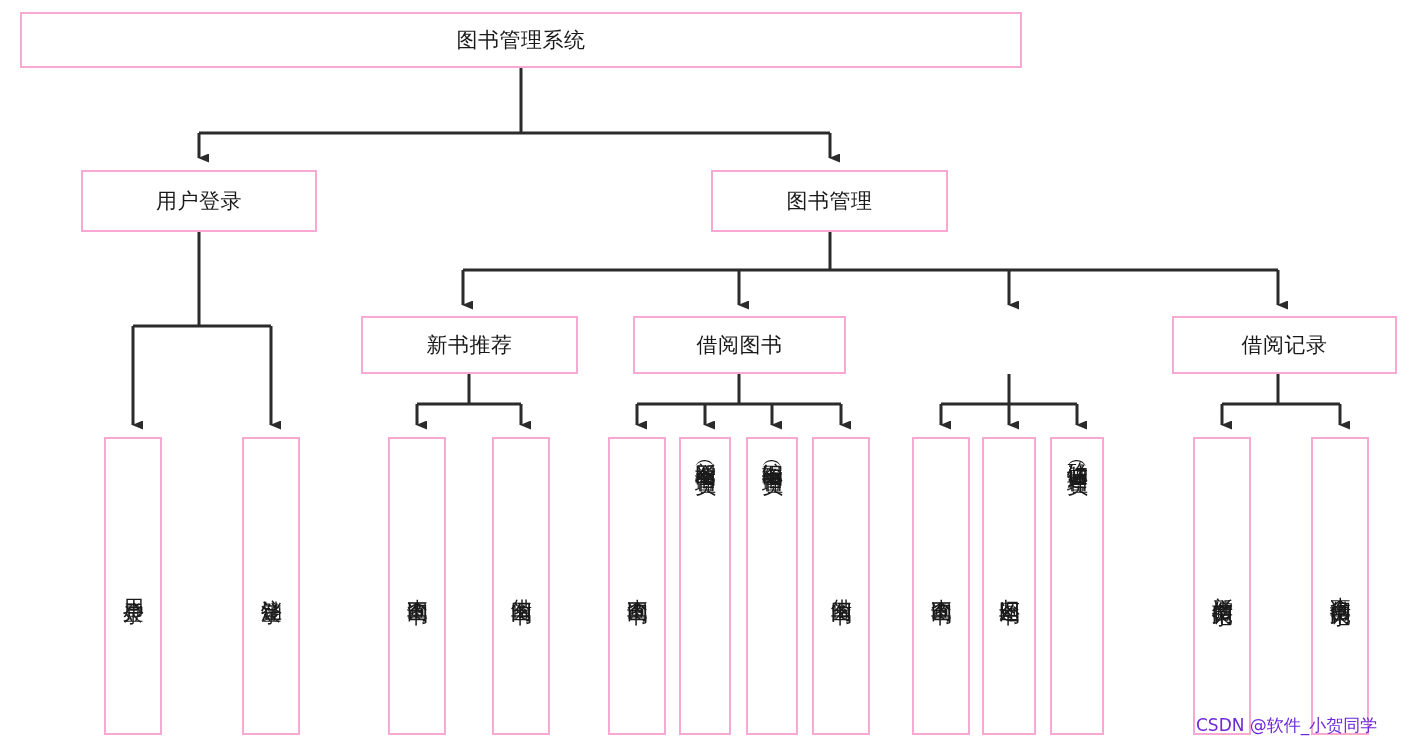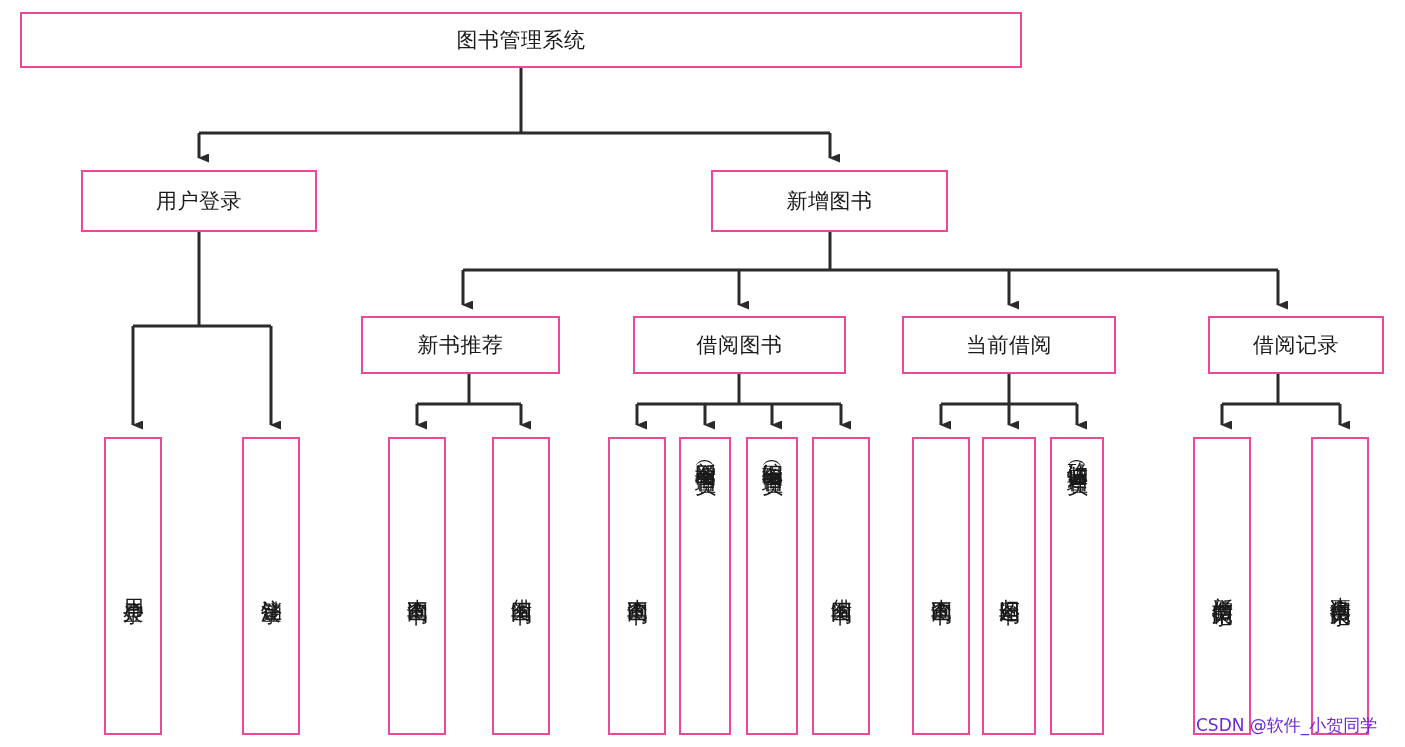--- a/index.html
+++ b/index.html
@@ -23,21 +23,21 @@
     left: 0;
     top: 0;
     width: 1405px;
     height: 747px;
     pointer-events: none;
   }
   .node {
     position: absolute;
     box-sizing: border-box;
     background: #ffffff;
-    border: 2px solid #ec4899;
+    border: 2px solid #f9a8d4;
     display: flex;
     align-items: center;
     justify-content: center;
     z-index: 2;
   }
   .node-label {
     color: #1a1a1a;
     font-size: 21px;
     line-height: 1.25;
     letter-spacing: 0.5px;
@@ -131,33 +131,30 @@
   </svg>
 
   <div class="node" style="left:20px; top:12px; width:1002px; height:56px;">
     <span class="node-label">图书管理系统</span>
   </div>
 
   <div class="node" style="left:81px; top:170px; width:236px; height:62px;">
     <span class="node-label">用户登录</span>
   </div>
   <div class="node" style="left:711px; top:170px; width:237px; height:62px;">
-    <span class="node-label">新增图书</span>
-  </div>
-
-  <div class="node" style="left:361px; top:316px; width:199px; height:58px;">
+    <span class="node-label">图书管理</span>
+  </div>
+
+  <div class="node" style="left:361px; top:316px; width:217px; height:58px;">
     <span class="node-label">新书推荐</span>
   </div>
   <div class="node" style="left:633px; top:316px; width:213px; height:58px;">
     <span class="node-label">借阅图书</span>
   </div>
-  <div class="node" style="left:902px; top:316px; width:214px; height:58px;">
-    <span class="node-label">当前借阅</span>
-  </div>
-  <div class="node" style="left:1208px; top:316px; width:176px; height:58px;">
+  <div class="node" style="left:1172px; top:316px; width:225px; height:58px;">
     <span class="node-label">借阅记录</span>
   </div>
 
   <div class="node leaf leaf-center" style="left:104px; top:437px; width:58px; height:298px;">
     <span class="node-label">用户登录</span>
   </div>
   <div class="node leaf leaf-center" style="left:242px; top:437px; width:58px; height:298px;">
     <span class="node-label">注销登录</span>
   </div>
 

